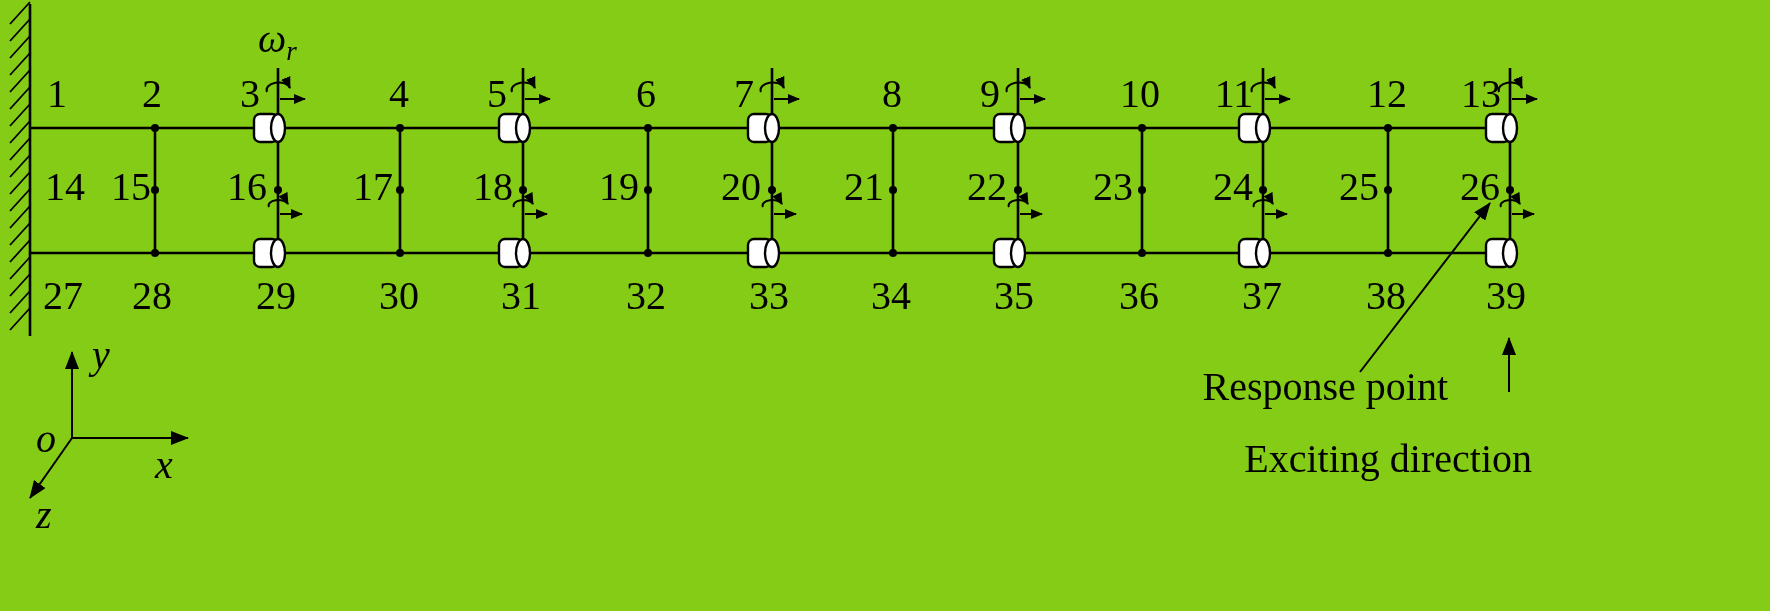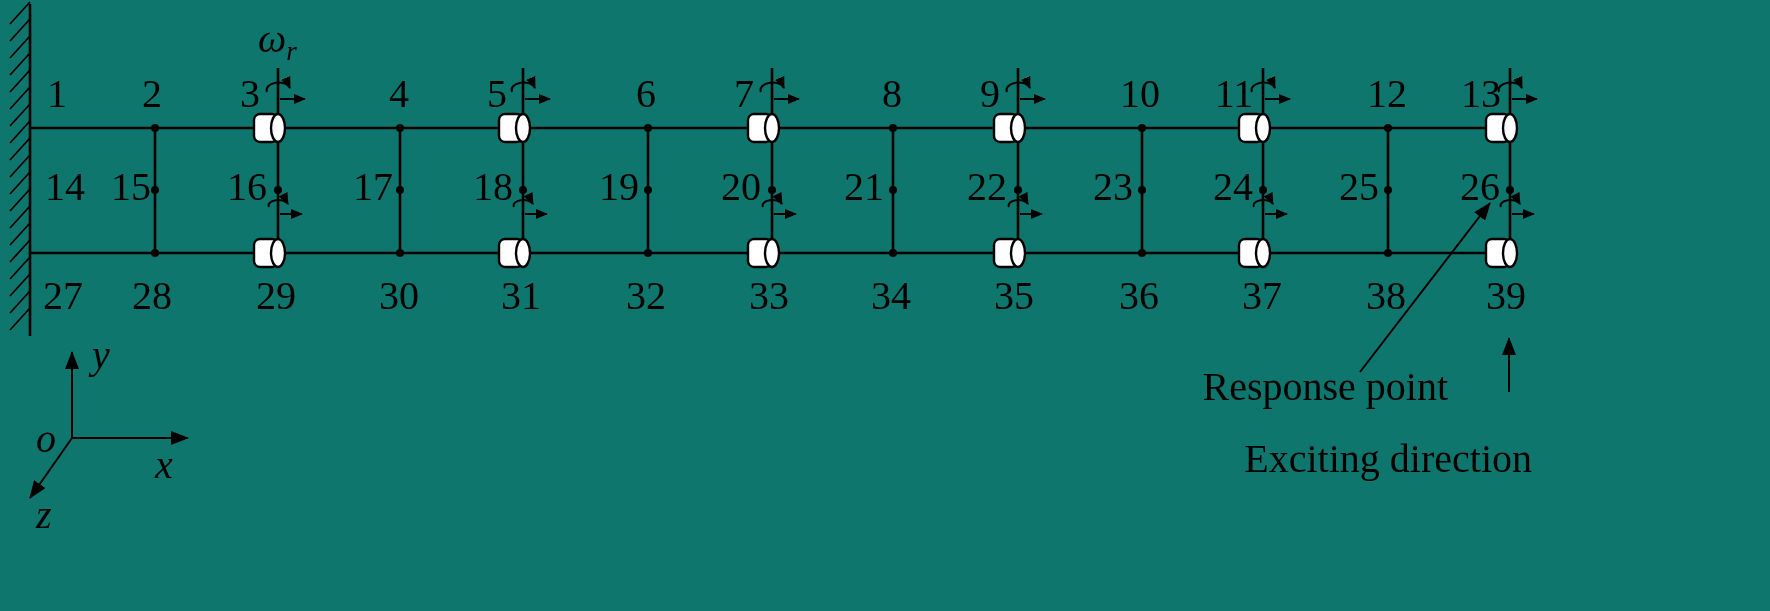--- a/index.html
+++ b/index.html
@@ -1,16 +1,16 @@
 <!DOCTYPE html>
 <html><head>
 <meta charset="utf-8">
 <style>
   html,body{margin:0;padding:0;background:#ffffff;}
-  .stage{position:relative;width:1770px;height:611px;background:#0f766e;overflow:hidden;}
+  .stage{position:relative;width:1770px;height:611px;background:#84cc16;overflow:hidden;}
   svg{display:block;}
   .lbl{font-family:"Liberation Serif",serif;font-size:40px;fill:#000;}
   .ital{font-style:italic;}
   .stroke{stroke:#000;fill:none;}
   .w2{stroke-width:2.6;}
   .w2s{stroke-width:2;}
   .cyl{fill:#fff;stroke:#000;stroke-width:2.4;}
   .dot{fill:#000;stroke:none;}
 </style>
 </head>

